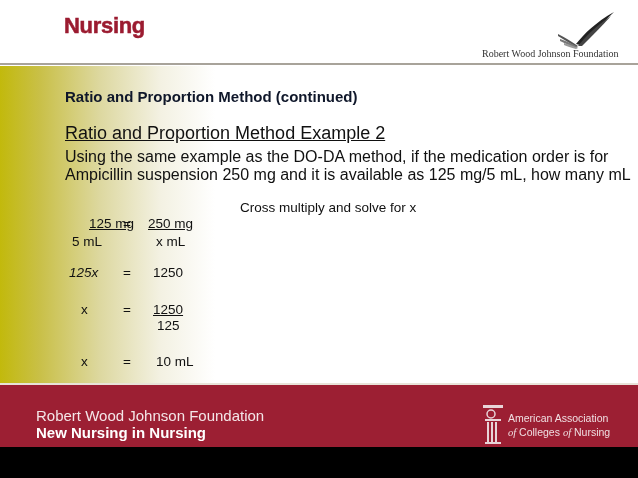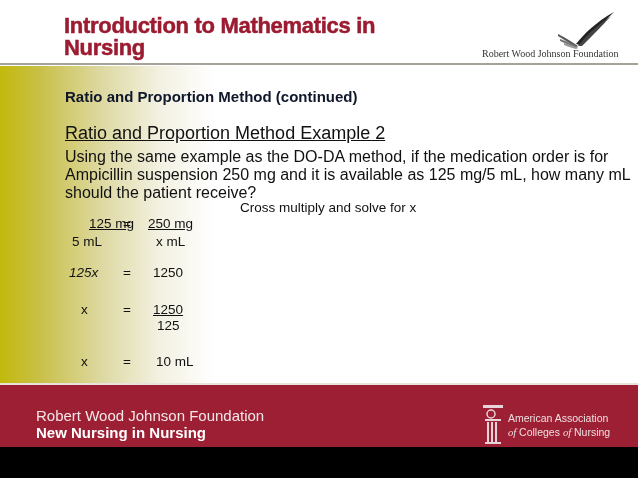--- a/index.html
+++ b/index.html
@@ -80,21 +80,20 @@
   .black-band {
     position: absolute; left: 0; top: 447px; width: 638px; height: 31px; background: #000;
   }
 </style>
 </head>
 <body>
 
 <div class="slide-bg"></div>
 
 <div class="title">
-  <div>Introduction to Mathematics in</div>
   <div>Nursing</div>
 </div>
 
 <div class="rwjf-logo">
   <svg width="60" height="38" viewBox="0 0 60 38">
     <path d="M58 0 C40 10 28 22 20 32 L24 33 C34 22 46 12 58 0 Z" fill="#222"></path>
     <path d="M55 4 C40 14 30 24 22 34 L26 34 C36 24 46 14 55 4 Z" fill="#444"></path>
     <path d="M2 22 C10 26 16 30 22 34 L20 35 C14 31 8 28 2 24 Z" fill="#555"></path>
     <path d="M4 27 C12 30 17 32 22 35 L20 36 C14 34 9 31 4 29 Z" fill="#777"></path>
     <path d="M8 31 C14 33 18 34 22 36 L20 37 C15 36 11 34 8 33 Z" fill="#999"></path>
@@ -103,21 +102,20 @@
 </div>
 
 <div class="header-rule"></div>
 
 <div class="heading">Ratio and Proportion Method (continued)</div>
 <div class="subheading">Ratio and Proportion Method Example 2</div>
 
 <div class="para">
   <div>Using the same example as the DO-DA method, if the medication order is for</div>
   <div>Ampicillin suspension 250 mg and it is available as 125 mg/5 mL, how many mL</div>
-  <div>should the patient receive?</div>
 </div>
 
 <div class="eq-cell u" style="left:65px; top:216px;margin-left:24px;">125 mg</div>
 <div class="eq-cell" style="left:72px; top:234px;">5 mL</div>
 <div class="eq-cell" style="left:123px; top:216px;">=</div>
 <div class="eq-cell u" style="left:148px; top:216px;">250 mg</div>
 <div class="eq-cell" style="left:156px; top:234px;">x mL</div>
 <div class="eq-cell" style="left:240px; top:200px;">Cross multiply and solve for x</div>
 
 <div class="eq-cell" style="left:69px; top:265px;font-style:italic;">125x</div>

